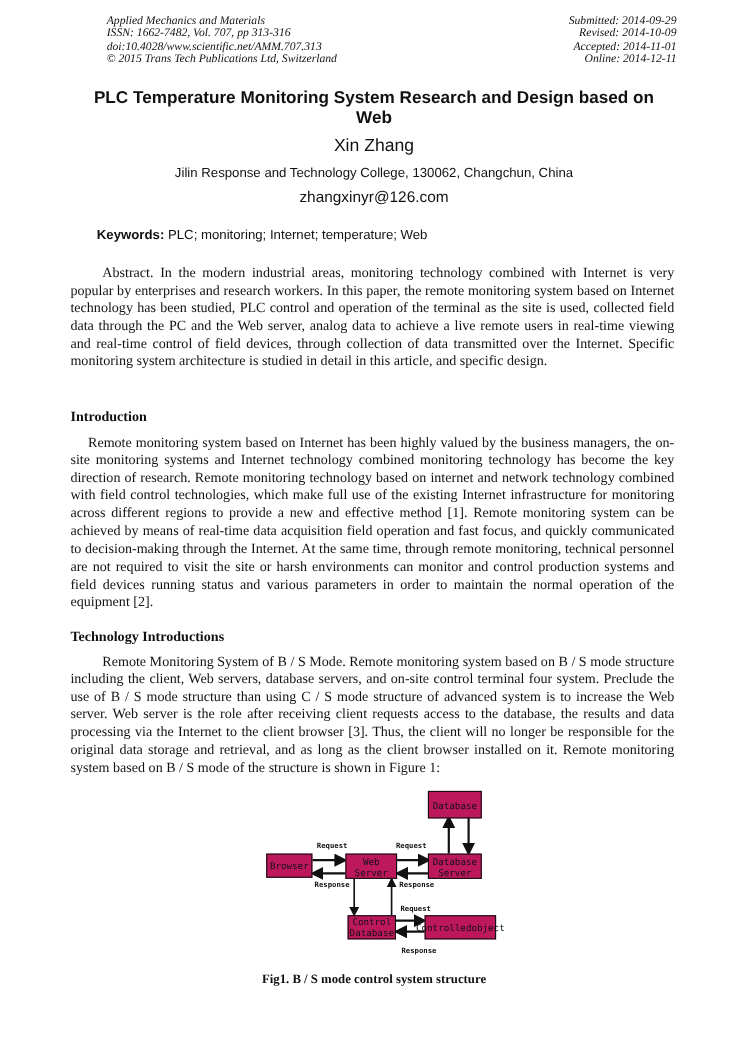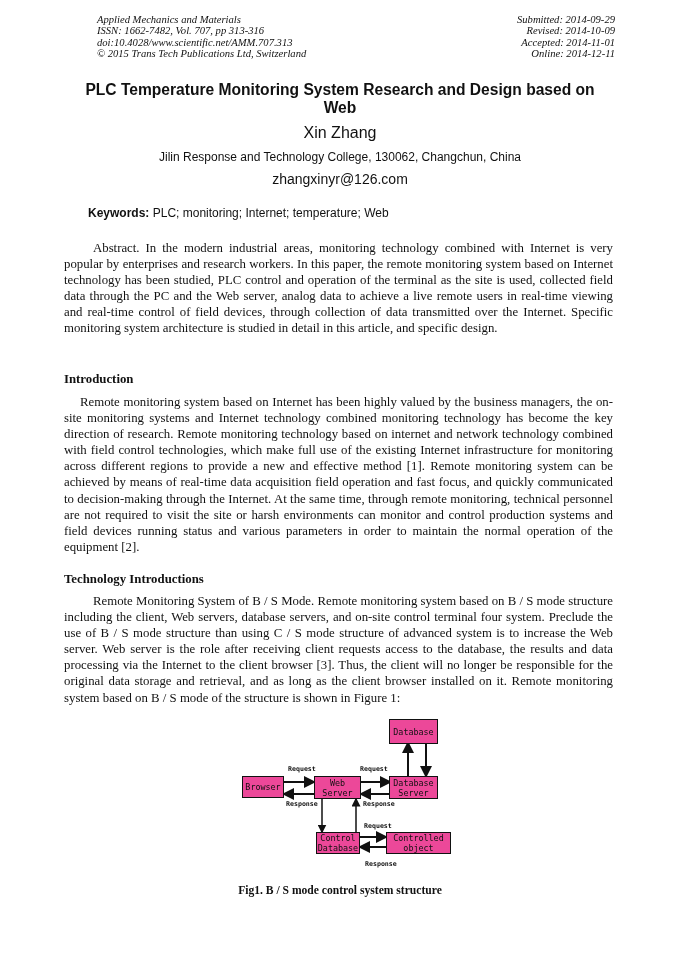--- a/index.html
+++ b/index.html
@@ -11,21 +11,21 @@
   .author { position: absolute; left: 60px; width: 560px; top: 124px; font-family: "Liberation Sans", sans-serif; font-size: 16px; text-align: center; }
   .affil { position: absolute; left: 60px; width: 560px; top: 150px; font-family: "Liberation Sans", sans-serif; font-size: 12px; text-align: center; }
   .email { position: absolute; left: 60px; width: 560px; top: 171px; font-family: "Liberation Sans", sans-serif; font-size: 14px; text-align: center; }
   .keywords { position: absolute; left: 64px; top: 206px; font-family: "Liberation Sans", sans-serif; font-size: 12px; padding-left: 24px; }
   .keywords b { font-weight: bold; }
   .para { position: absolute; left: 64px; width: 549px; font-family: "Liberation Serif", serif; font-size: 12.8px; line-height: 16.1px; text-align: justify; }
   .para b { font-weight: normal; margin-left: 29px; }
   .indent { text-indent: 16px; }
   .heading { position: absolute; left: 64px; font-family: "Liberation Serif", serif; font-weight: bold; font-size: 12.8px; }
   .figure { position: absolute; left: 236px; top: 716px; width: 220px; height: 150px; }
-  .box { position: absolute; background: #ec4899; border: 1px solid #111; font-family: "DejaVu Sans Mono", "Liberation Mono", monospace; font-size: 8.4px; line-height: 10px; text-align: center; display: flex; align-items: center; justify-content: center; box-sizing: border-box; }
+  .box { position: absolute; background: #be185d; border: 1px solid #111; font-family: "DejaVu Sans Mono", "Liberation Mono", monospace; font-size: 8.4px; line-height: 10px; text-align: center; display: flex; align-items: center; justify-content: center; box-sizing: border-box; }
   .lbl { position: absolute; font-family: "DejaVu Sans Mono", monospace; font-size: 6.6px; font-weight: bold; }
   .caption { position: absolute; left: 60px; width: 560px; top: 884px; font-family: "Liberation Serif", serif; font-size: 11.6px; text-align: center; font-weight: bold; }
 </style>
 </head>
 <body>
 
 <div class="page">
 
   <div class="hdr-left">
     <div>Applied Mechanics and Materials</div>
@@ -101,21 +101,21 @@
       <span>Server</span>
     </div>
     <div class="box" style="left:153px;top:60px;width:49px;height:23px;flex-direction:column;">
       <span>Database</span>
       <span>Server</span>
     </div>
     <div class="box" style="left:80px;top:116px;width:44px;height:22px;flex-direction:column;">
       <span>Control</span>
       <span>Database</span>
     </div>
-    <div class="box" style="left:150px;top:116px;width:65px;height:22px;flex-direction:column;">
+    <div class="box" style="left:150px;top:116px;width:65px;height:22px;">
       <span>Controlled</span>
       <span>object</span>
     </div>
 
     <div class="lbl" style="left:52px;top:49px;">Request</div>
     <div class="lbl" style="left:50px;top:84px;">Response</div>
     <div class="lbl" style="left:124px;top:49px;">Request</div>
     <div class="lbl" style="left:127px;top:84px;">Response</div>
     <div class="lbl" style="left:128px;top:106px;">Request</div>
     <div class="lbl" style="left:129px;top:144px;">Response</div>

